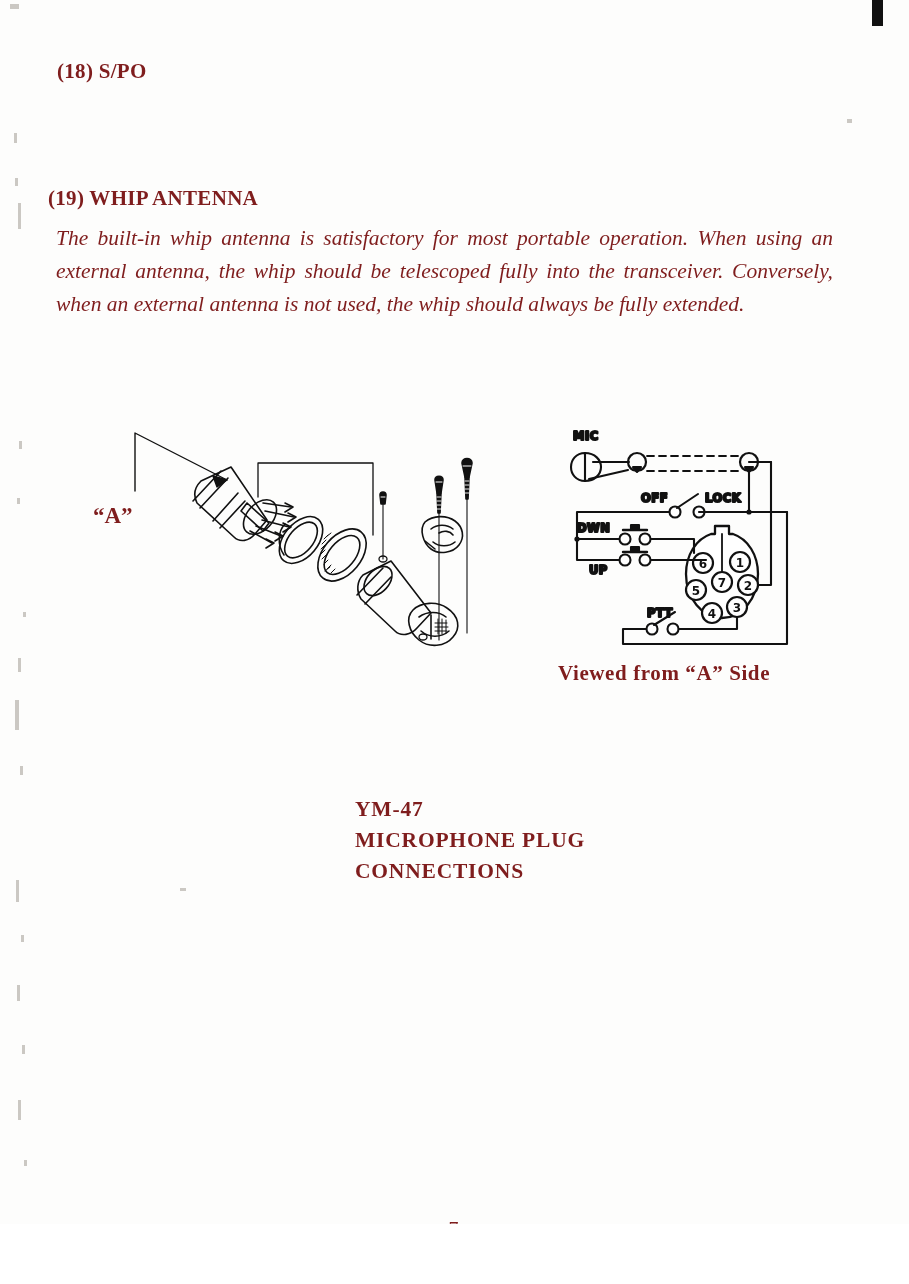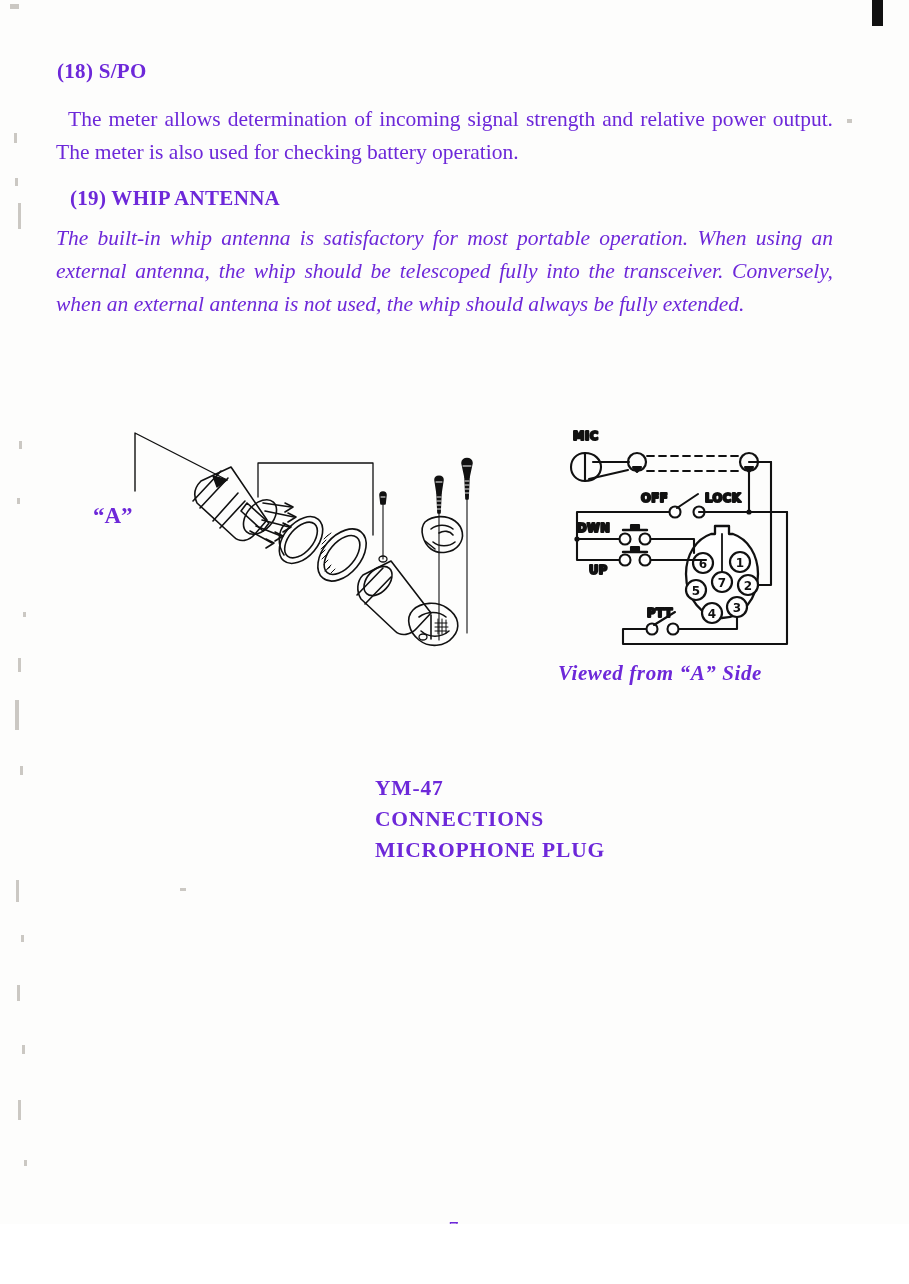--- a/index.html
+++ b/index.html
@@ -8,21 +8,21 @@
     padding: 0;
     background: #ffffff;
   }
   .page {
     position: relative;
     width: 909px;
     height: 1224px;
     background: #fdfdfc;
     overflow: hidden;
     font-family: "Liberation Serif", "DejaVu Serif", serif;
-    color: #6d28d9;
+    color: #7f1d1d;
   }
 
   
   .scan-mark-corner {
     position: absolute;
     top: 0px;
     left: 872px;
     width: 11px;
     height: 26px;
     background: #111111;
@@ -52,21 +52,20 @@
     text-indent: 12px;
   }
 
   
   .caption-view {
     position: absolute;
     font-weight: bold;
     font-size: 21px;
     white-space: nowrap;
     letter-spacing: 0.6px;
-    font-style: italic;
   }
   .title-block {
     position: absolute;
     font-weight: bold;
     font-size: 21.5px;
     line-height: 31px;
     letter-spacing: 0.8px;
     white-space: nowrap;
   }
   .label-a {
@@ -140,23 +139,22 @@
   <div class="scan-speck" style="left:21px;  top:935px; width:3px; height:7px;"></div>
   <div class="scan-speck" style="left:17px;  top:985px; width:3px; height:16px;"></div>
   <div class="scan-speck" style="left:22px;  top:1045px;width:3px; height:9px;"></div>
   <div class="scan-speck" style="left:18px;  top:1100px;width:3px; height:20px;"></div>
   <div class="scan-speck" style="left:24px;  top:1160px;width:3px; height:6px;"></div>
   <div class="scan-speck" style="left:180px; top:888px; width:6px; height:3px;"></div>
   <div class="scan-speck" style="left:847px; top:119px; width:5px; height:4px;"></div>
 
   <div class="section-heading" style="left:57px; top:59px;">(18) S/PO</div>
 
-  <div class="body-par indent" style="left:56px; top:103px; width:777px;">The meter allows determination of incoming signal strength and relative power output. The meter is also used for checking battery operation.</div>
-
-  <div class="section-heading" style="left:70px; top:186px;">(19) WHIP ANTENNA</div>
+
+  <div class="section-heading" style="left:48px; top:186px;">(19) WHIP ANTENNA</div>
 
   <div class="body-par" style="left:56px; top:222px; width:777px;font-style:italic;">The built-in whip antenna is satisfactory for most portable operation. When using an external antenna, the whip should be telescoped fully into the transceiver. Conversely, when an external antenna is not used, the whip should always be fully extended.</div>
 
   <div class="label-a" style="left:93px; top:503px;">“A”</div>
 
   <div class="figure-exploded">
     <svg viewBox="0 0 400 250" xmlns="http://www.w3.org/2000/svg" fill="none" stroke="#111111" stroke-width="1.6" stroke-linecap="round" stroke-linejoin="round">
 
       <g stroke-width="1.4">
         <path d="M40,66 L40,8 L132,55"></path>
@@ -403,21 +401,21 @@
         <path d="M172,195 L172,207 L114,207"></path>
 
         <path d="M81,207 L58,207 L58,222 L222,222 L222,90"></path>
         <path d="M206,90 L222,90"></path>
       </g>
     </svg>
   </div>
 
   <div class="caption-view" style="left:558px; top:661px;">Viewed from “A” Side</div>
 
-  <div class="title-block" style="left:355px; top:773px;margin-left:20px;">
+  <div class="title-block" style="left:355px; top:794px;">
     <div>YM-47</div>
+    <div>MICROPHONE PLUG</div>
     <div>CONNECTIONS</div>
-    <div>MICROPHONE PLUG</div>
   </div>
 
   <div class="page-number" style="top:1218px; left:0;">— 7 —</div>
 
 </div>
 
 </body></html>

